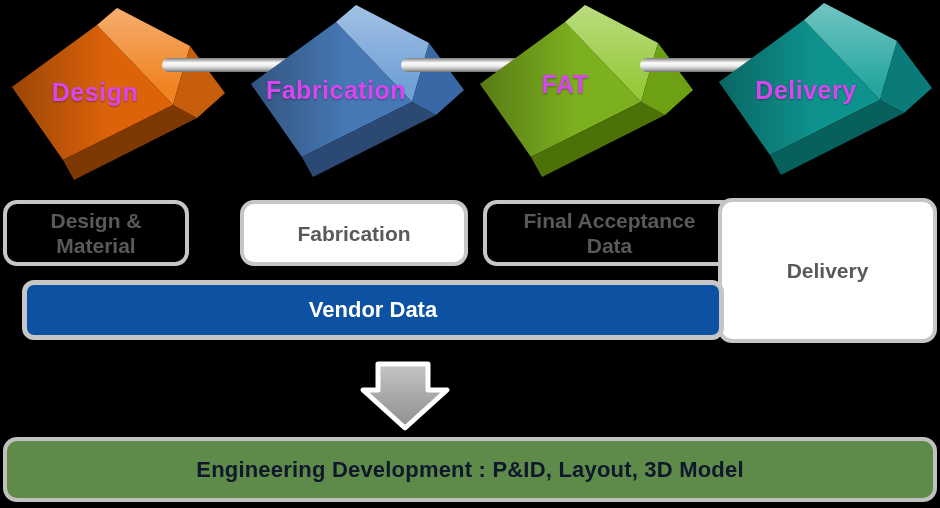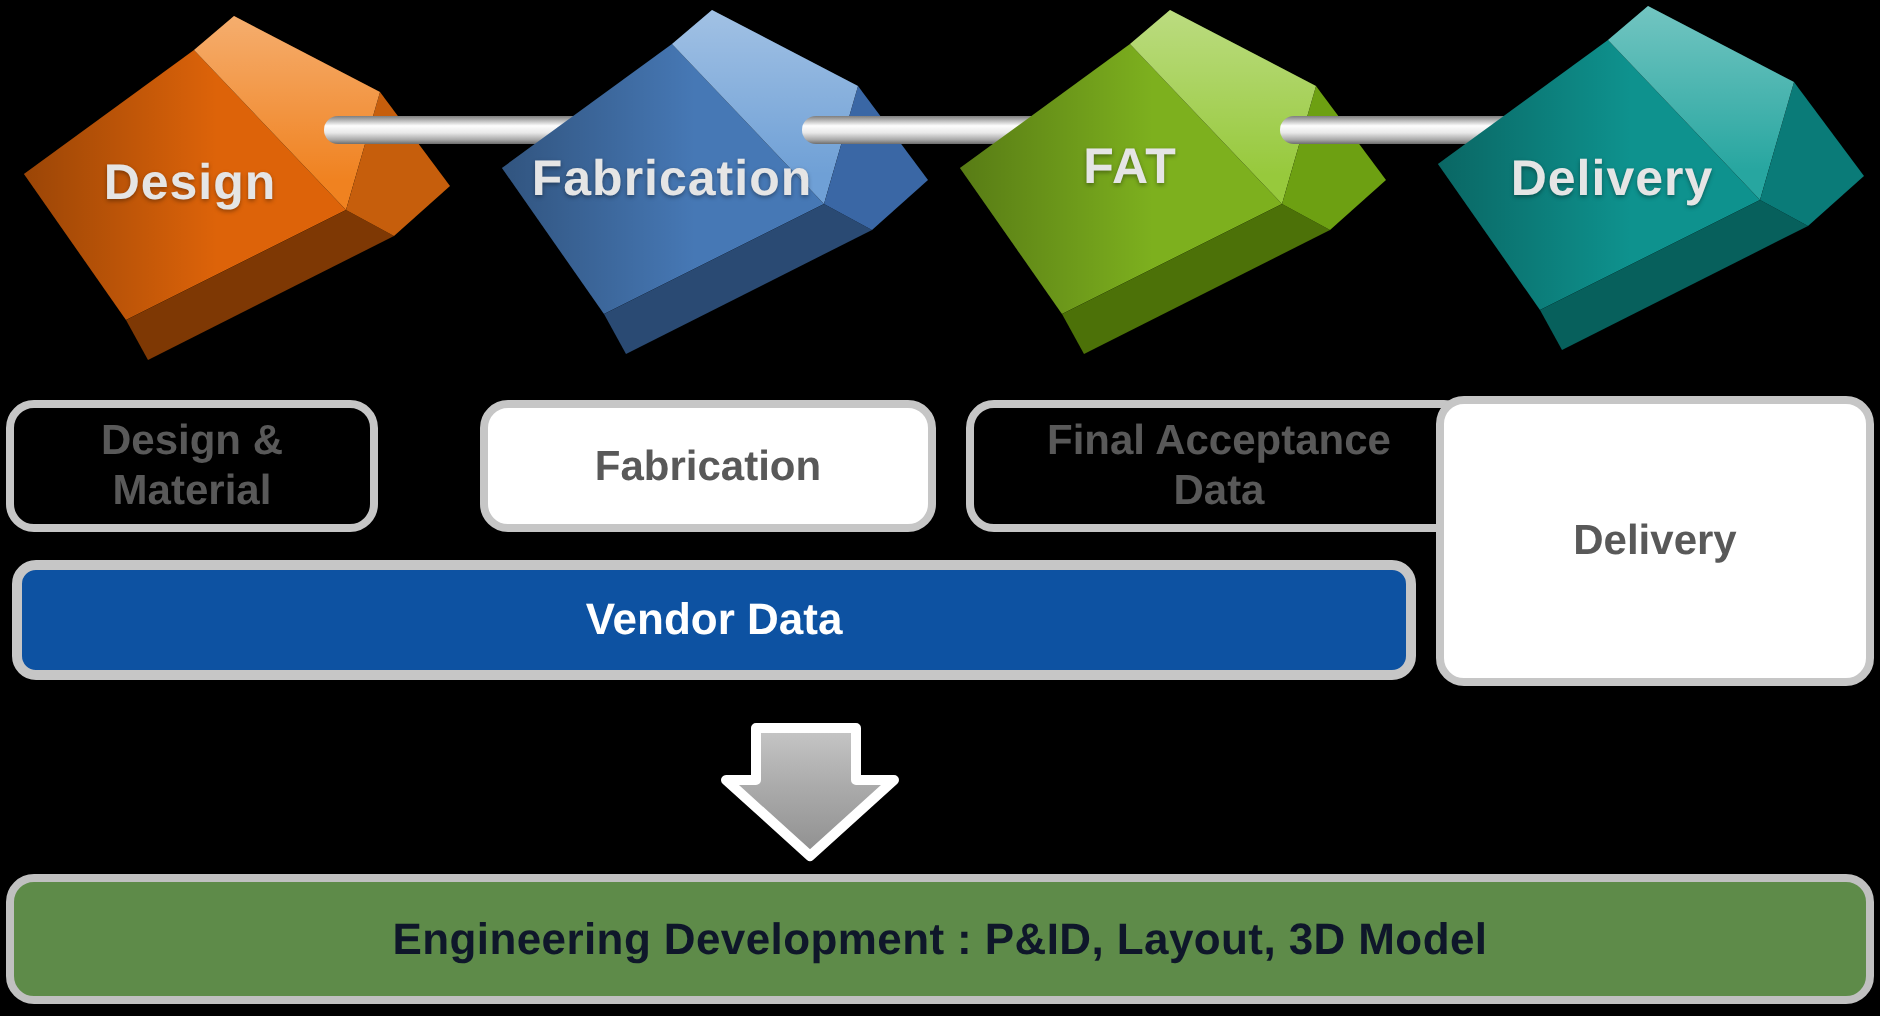--- a/index.html
+++ b/index.html
@@ -3,21 +3,21 @@
 <meta charset="utf-8">
 <style>
   html,body{margin:0;padding:0;background:#000;}
   .stage{
     position:relative;width:940px;height:508px;background:#000;
     font-family:"Liberation Sans",sans-serif;overflow:hidden;
   }
   .top-art{position:absolute;left:0;top:0;}
   .cube-label{
     position:absolute;transform:translate(-50%,-50%);
-    color:#e5e5e5;font-weight:bold;font-size:25px;letter-spacing:.5px;
+    color:#d946ef;font-weight:bold;font-size:25px;letter-spacing:.5px;
     white-space:nowrap;text-shadow:0 1px 2px rgba(0,0,0,.35);
   }
   .pbox{
     position:absolute;box-sizing:border-box;
     border:4px solid #C6C6C6;border-radius:14px;
     display:flex;align-items:center;justify-content:center;text-align:center;
   }
   .pbox .plines{font-weight:bold;font-size:21px;line-height:25px;color:#595959;}
   .pbox .plines span{display:block;}
   .vendor-bar{
@@ -122,21 +122,21 @@
       <span>Data</span>
     </div>
   </div>
 
   <div class="pbox" style="left: 718px; top: 198px; width: 219px; height: 145px; background-color: rgb(255, 255, 255);">
     <div class="plines">
       <span>Delivery</span>
     </div>
   </div>
 
-  <div class="vendor-bar" style="left: 6px; top: 280px; width: 702px; height: 60px; background-color: rgb(13, 82, 162);">
+  <div class="vendor-bar" style="left: 22px; top: 280px; width: 702px; height: 60px; background-color: rgb(13, 82, 162);">
     <div class="vlabel">Vendor Data</div>
   </div>
 
   <svg class="arrow-svg" style="left:358px;top:360px" width="94" height="72" viewBox="0 0 94 72">
     <defs>
       <linearGradient id="arrowGrad" x1="0" y1="0" x2="0" y2="1">
         <stop offset="0" stop-color="#C6C6C6"></stop>
         <stop offset="0.45" stop-color="#ABABAB"></stop>
         <stop offset="1" stop-color="#8F8F8F"></stop>
       </linearGradient>

